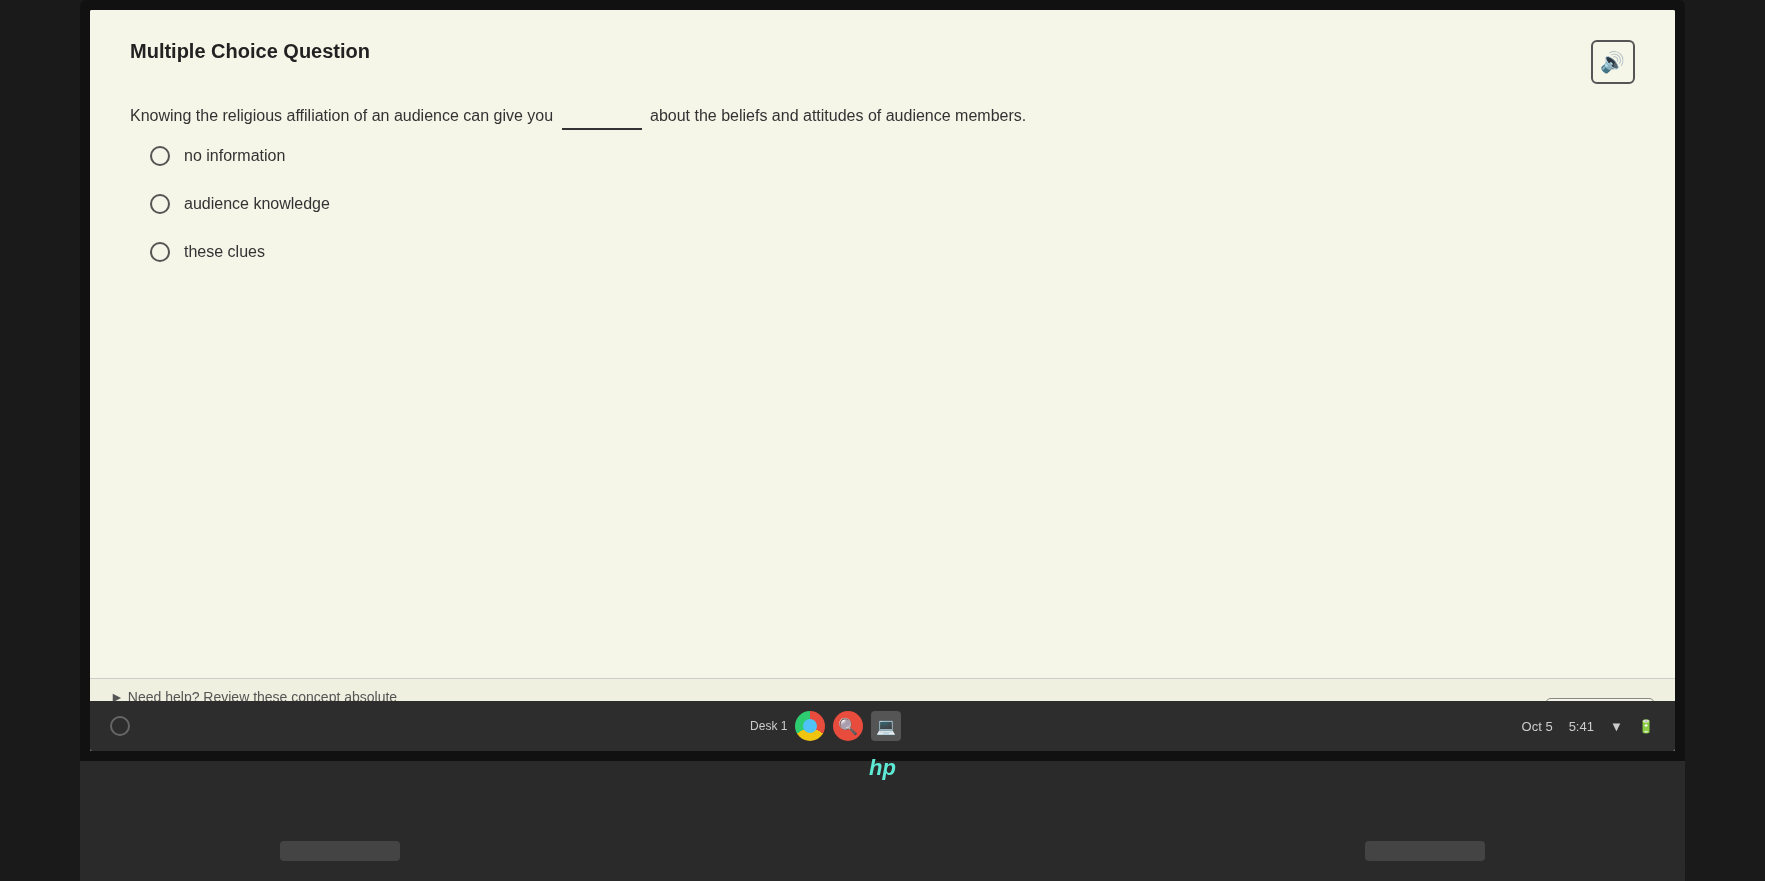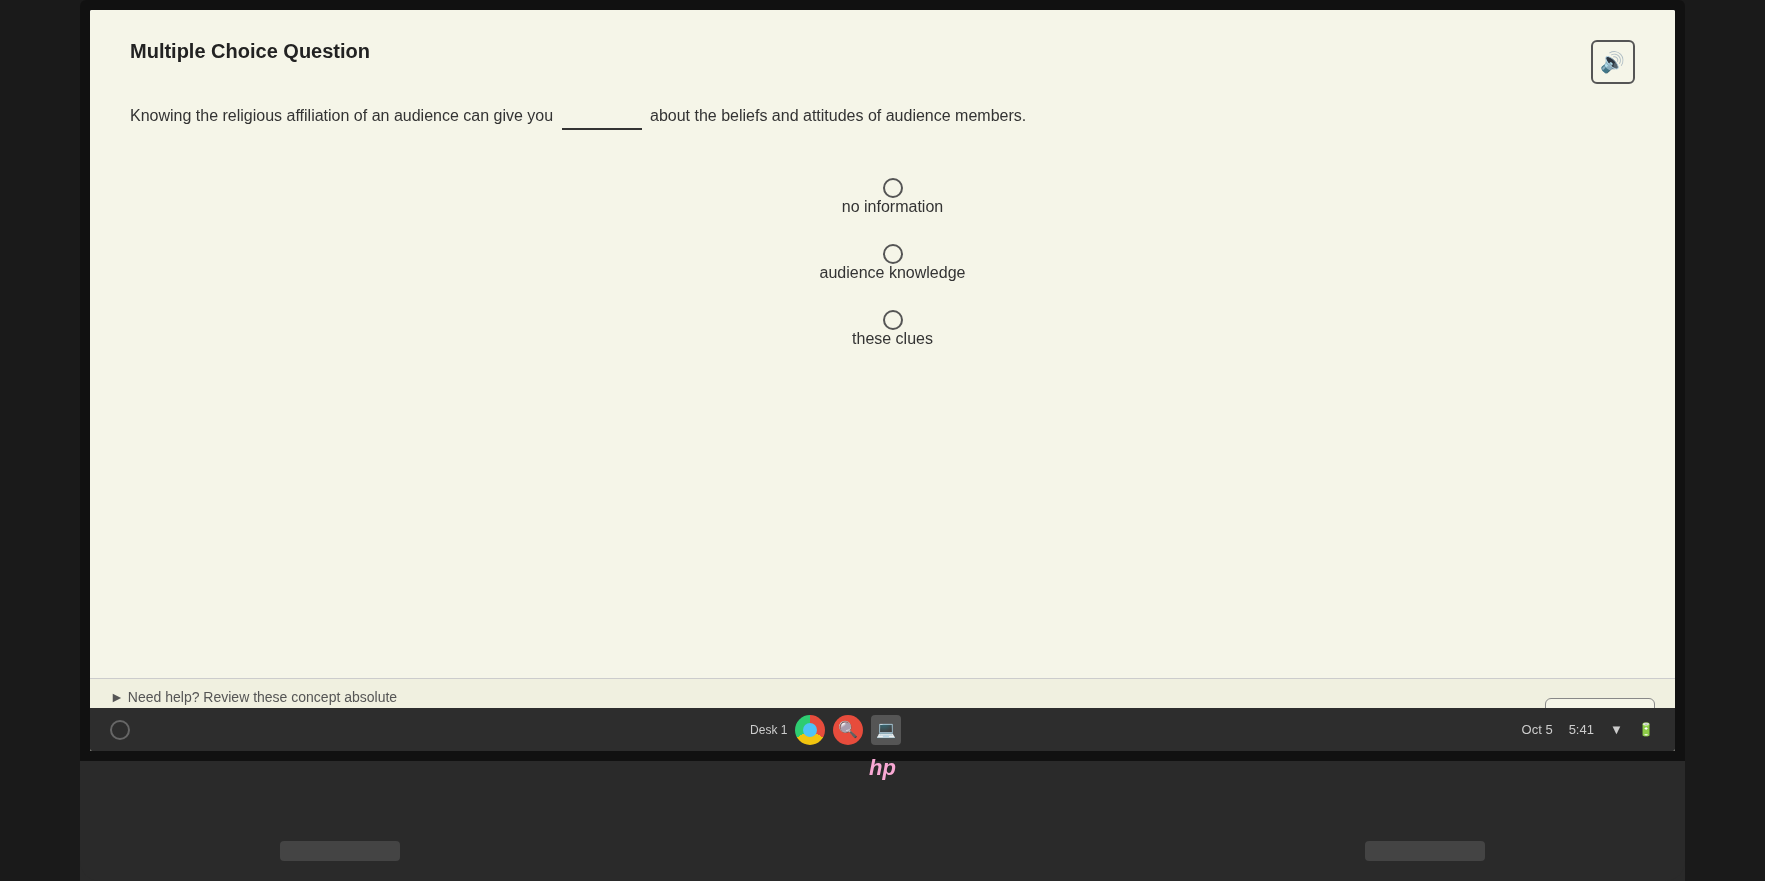--- a/index.html
+++ b/index.html
@@ -75,43 +75,43 @@
       align-items: center;
       justify-content: center;
       cursor: pointer;
       font-size: 20px;
       color: #555;
     }
 
     .question-text {
       font-size: 16px;
       color: #333;
-      margin-bottom: 48px;
+      margin-bottom: 16px;
       line-height: 1.5;
     }
 
     .blank {
       display: inline-block;
       border-bottom: 2px solid #333;
       min-width: 80px;
       margin: 0 4px;
     }
 
     .options-list {
       display: flex;
       flex-direction: column;
       gap: 28px;
       margin-left: 20px;
     }
 
     .option-item {
       display: flex;
       align-items: center;
+      gap: 14px;
       cursor: pointer;
-      flex-direction: column;
     }
 
     .radio-circle {
       width: 20px;
       height: 20px;
       border: 2px solid #555;
       border-radius: 50%;
       background: transparent;
       flex-shrink: 0;
     }
@@ -178,21 +178,21 @@
       align-items: center;
       gap: 6px;
     }
 
     
     .taskbar {
       position: absolute;
       bottom: 0;
       left: 0;
       right: 0;
-      height: 43px;
+      height: 50px;
       background: #2d2d2d;
       display: flex;
       align-items: center;
       justify-content: space-between;
       padding: 0 20px;
     }
 
     .taskbar-left {
       display: flex;
       align-items: center;
@@ -269,21 +269,21 @@
       height: 120px;
       background: #2a2a2a;
       border-radius: 0 0 20px 20px;
     }
 
     .hp-logo {
       position: absolute;
       bottom: 100px;
       left: 50%;
       transform: translateX(-50%);
-      color: #f9a8d4;
+      color: #5eead4;
       font-style: italic;
       font-size: 22px;
       font-weight: bold;
     }
 
     .laptop-feet {
       position: absolute;
       bottom: 20px;
       left: 200px;
       right: 200px;

